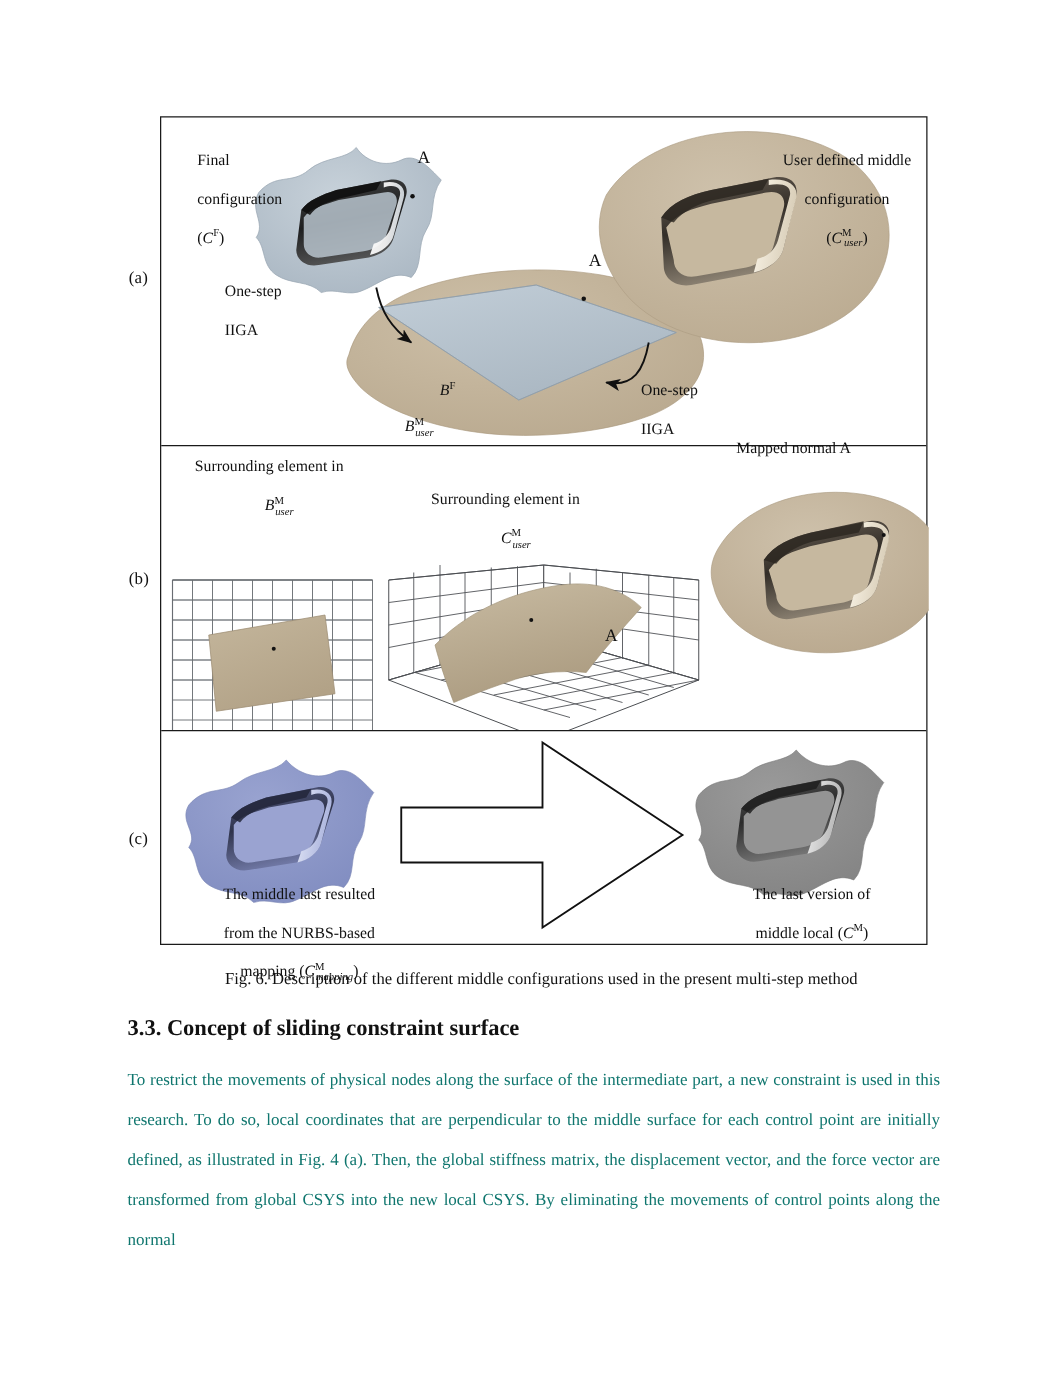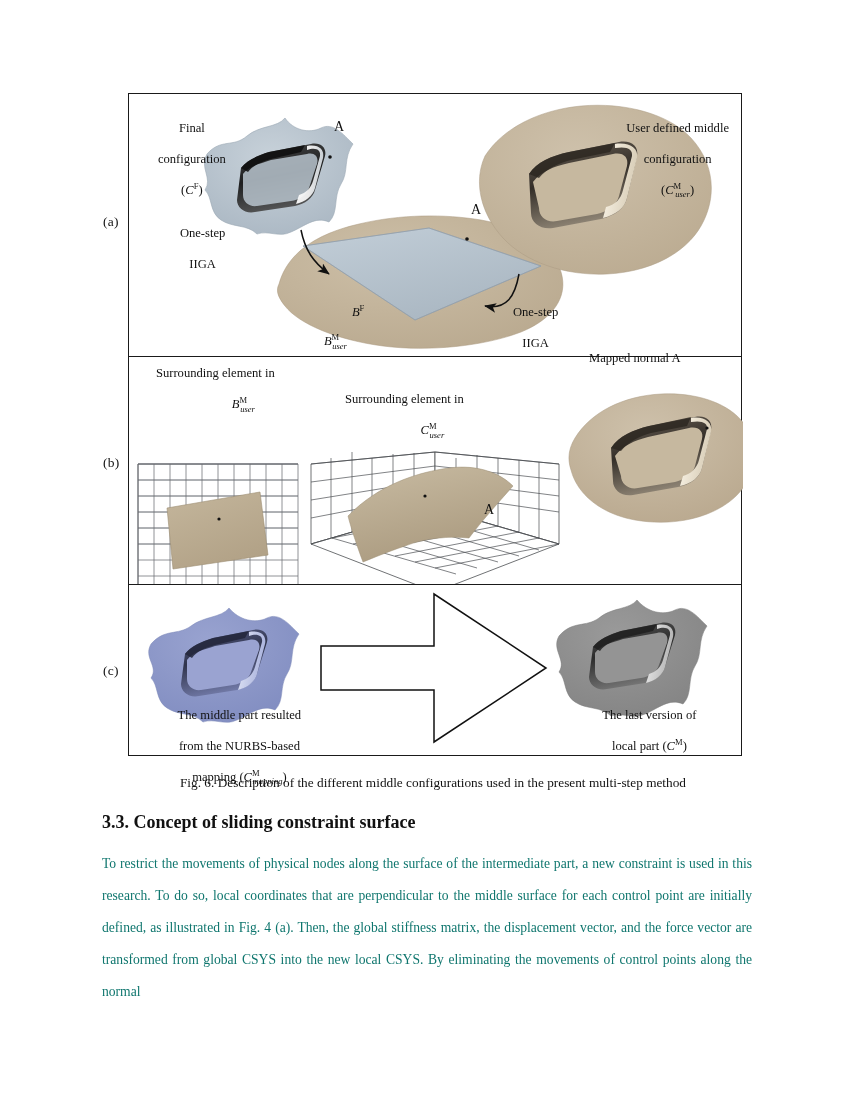--- a/index.html
+++ b/index.html
@@ -20,21 +20,21 @@
   #divider-b-c{top:490px;}
 
   .panel-letter{
     position:absolute;font-size:13.5px;font-family:"Liberation Serif",serif;
     color:#111;letter-spacing:.2px;
   }
   #panel-letter-a{left:103px;top:214px;}
   #panel-letter-b{left:103px;top:455px;}
   #panel-letter-c{left:103px;top:663px;}
 
-  .lbl{position:absolute;font-size:12.6px;line-height:1.22;color:#111;white-space:pre;text-align:center;}
+  .lbl{position:absolute;font-size:12.6px;line-height:1.22;color:#111;white-space:pre;}
   .lbl.c{text-align:center;}
   .lbl.r{text-align:center;}
   sub,sup{font-size:.68em;line-height:0;}
   i{font-style:italic;}
 
   
   .canvas{position:absolute;}
 
   
   #fig-caption{
@@ -397,29 +397,29 @@
         <path d="M528,41 C539,39 546,44 544,53 L536,83 C534,91 526,97 517,99
                  L520,90 C527,88 532,83 534,76 L541,51 C542,45 537,42 528,45 Z" fill="url(#gC-grayRim)"></path>
         <path d="M464,63 C470,55 480,51 492,47 L528,40 L524,47 L494,54
                  C484,57 476,60 471,67 Z" fill="#1f1f1f" opacity="0.85"></path>
       </g>
 
       <path d="M192,62 L305,62 L305,10 L417,84 L305,158 L305,106 L192,106 Z" fill="#ffffff" stroke="#111" stroke-width="1.5" stroke-linejoin="miter"></path>
     </svg>
 
     <div class="lbl c" style="left:8px;top:599px;width:186px;">
-      <span>The middle part resulted</span><br>
+      <span>The middle last resulted</span><br>
       <span>from the NURBS-based</span><br>
       <span><span>mapping (</span><i>C</i><sup>M</sup><sub style="margin-left:-7px;font-style:italic">mapping</sub><span>)</span></span>
     </div>
 
 
     <div class="lbl c" style="left:418px;top:599px;width:186px;">
       <span>The last version of</span><br>
-      <span><span>local part (</span><i>C</i><sup>M</sup><span>)</span></span>
+      <span><span>middle local (</span><i>C</i><sup>M</sup><span>)</span></span>
     </div>
 
   </div>
 
   <div id="fig-caption">Fig. 6. Description of the different middle configurations used in the present multi-step method</div>
   <div id="section-heading">3.3. Concept of sliding constraint surface</div>
   <div id="body-text">
     <p>To restrict the movements of physical nodes along the surface of the intermediate part, a new constraint is used in this research. To do so, local coordinates that are perpendicular to the middle surface for each control point are initially defined, as illustrated in Fig. 4 (a). Then, the global stiffness matrix, the displacement vector, and the force vector are transformed from global CSYS into the new local CSYS. By eliminating the movements of control points along the normal</p>
   </div>
 

